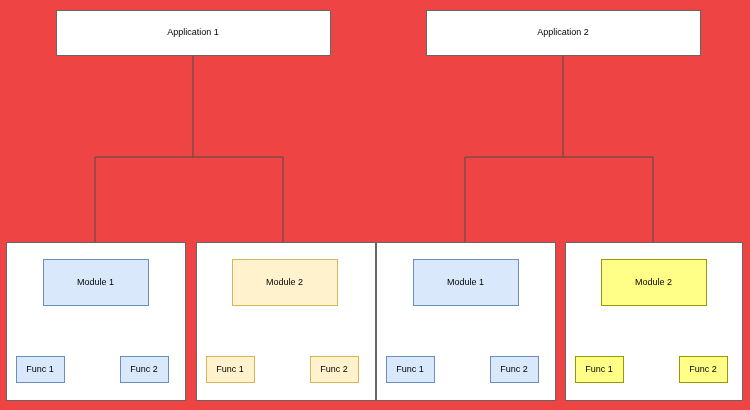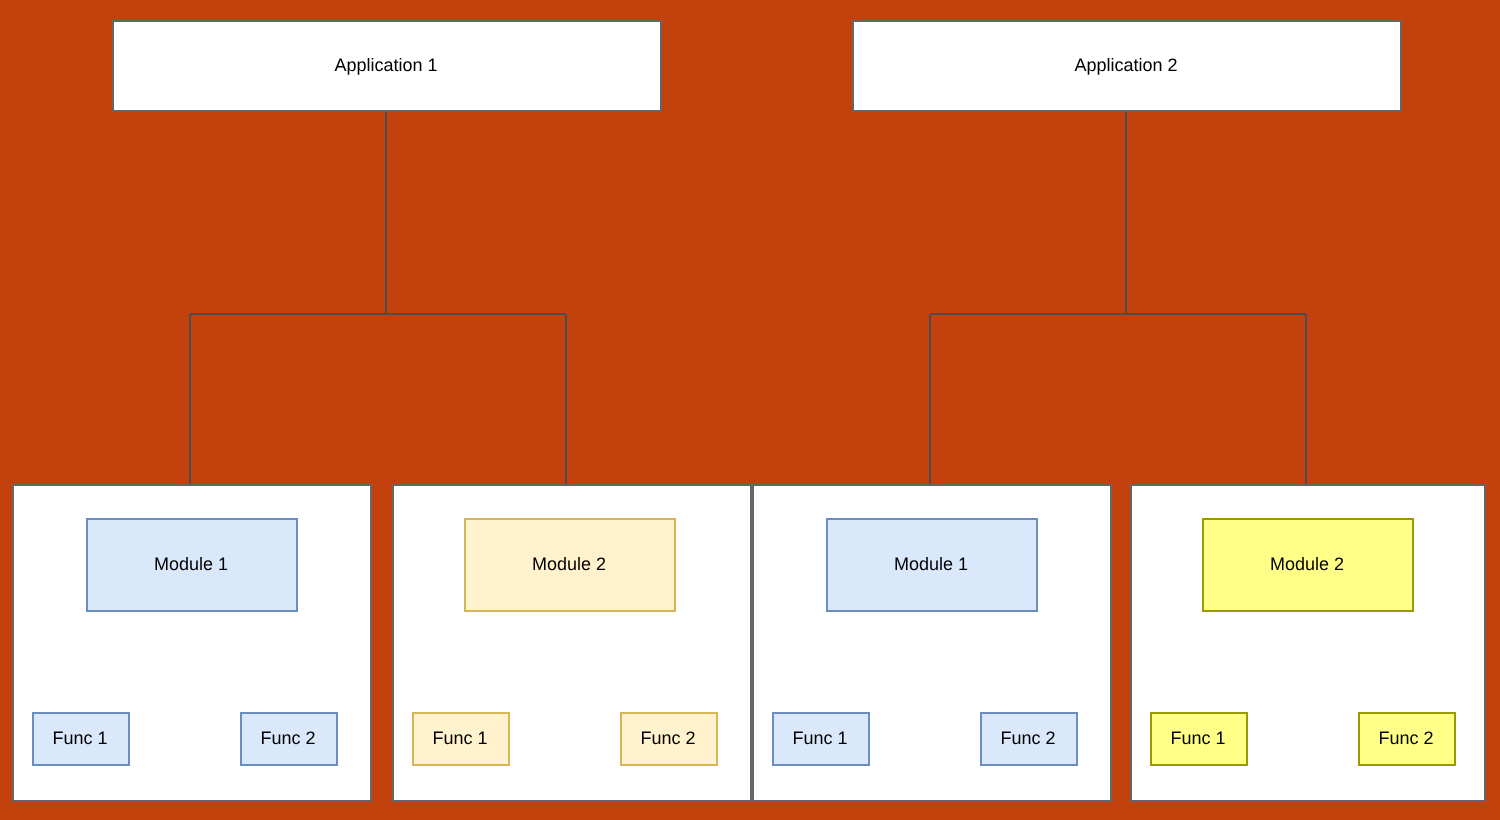--- a/index.html
+++ b/index.html
@@ -11,21 +11,21 @@
   body {
     width: 750px;
     height: 410px;
     overflow: hidden;
     font-family: "Liberation Sans", sans-serif;
   }
   #diagram-root {
     position: relative;
     width: 750px;
     height: 410px;
-    background: #c2410c;
+    background: #ef4444;
   }
   svg.diagram-canvas {
     display: block;
     width: 750px;
     height: 410px;
   }
   .node-label {
     font-family: "Liberation Sans", sans-serif;
     fill: #000000;
     text-anchor: middle;

